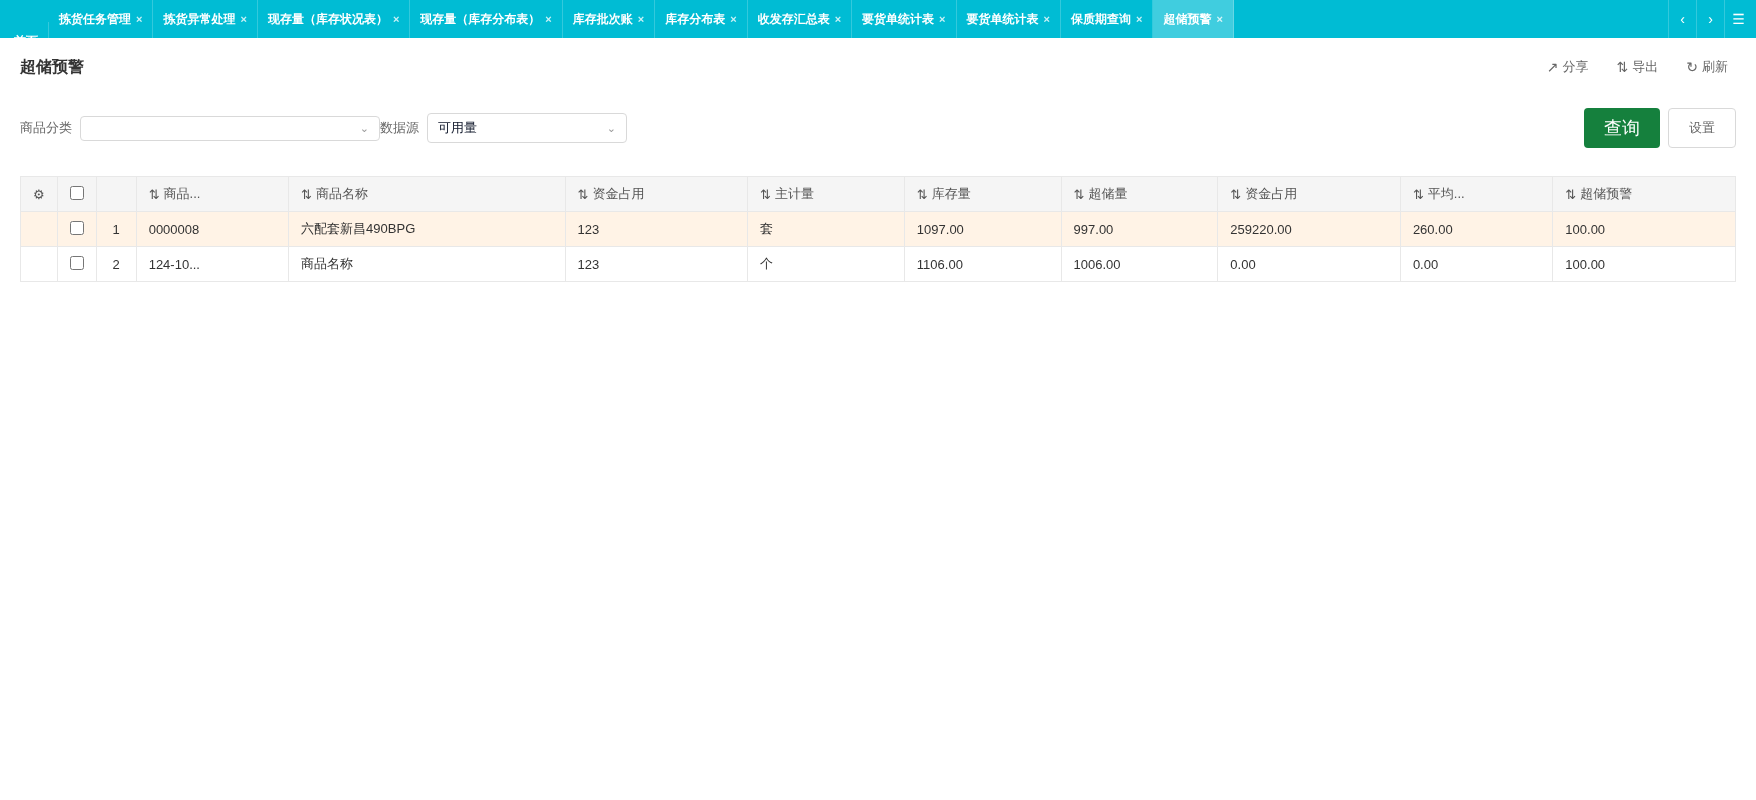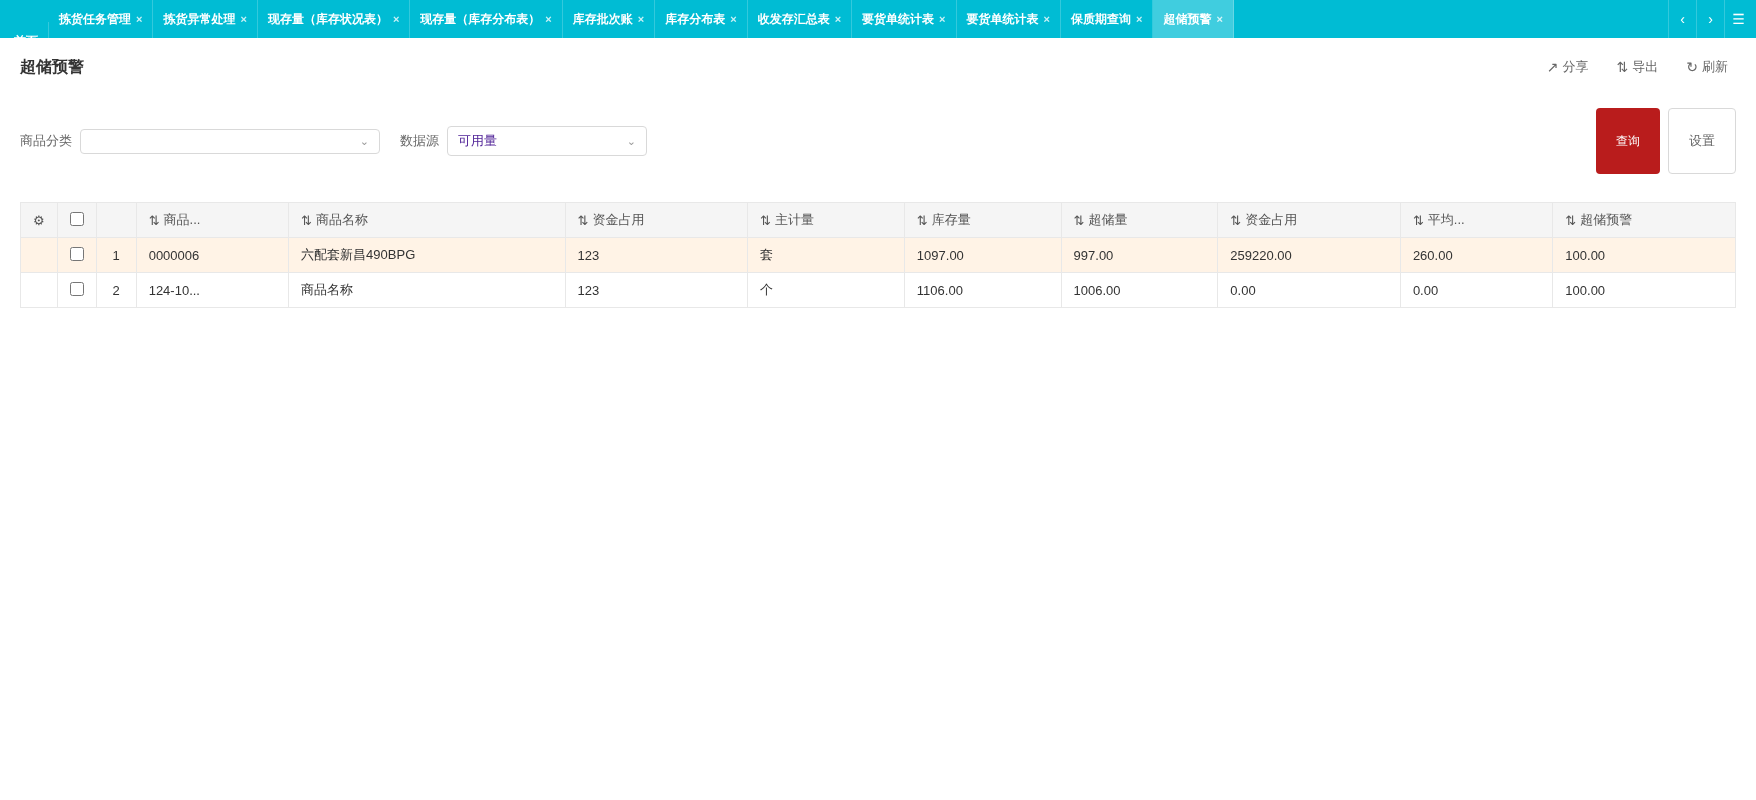--- a/index.html
+++ b/index.html
@@ -87,21 +87,20 @@
       cursor: pointer;
       padding: 4px 8px;
       border-radius: 3px;
     }
     .action-icon { font-size: 14px; }
 
     
     .filter-row {
       display: flex;
       align-items: center;
-      gap: 20px;
       margin-bottom: 16px;
       padding: 12px 0;
       justify-content: flex-end;
     }
     .filter-item {
       display: flex;
       align-items: center;
       gap: 8px;
     }
     .filter-label {
@@ -115,42 +114,42 @@
       border: 1px solid #d9d9d9;
       border-radius: 4px;
       padding: 5px 10px;
       min-width: 300px;
       cursor: pointer;
       background: #fff;
       font-size: 13px;
       justify-content: space-between;
     }
     .filter-select .chevron { color: #999; font-size: 11px; }
-    .filter-select-value { color: #4c1d95; }
+    .filter-select-value { color: #0f172a; }
 
     .filter-actions {
       margin-left: auto;
       display: flex;
       gap: 8px;
     }
     .btn-query {
-      background: #b91c1c;
+      background: #15803d;
       color: #fff;
       border: none;
       border-radius: 4px;
       padding: 6px 20px;
-      font-size: 12px;
+      font-size: 18px;
       cursor: pointer;
     }
     .btn-settings {
       background: #fff;
       color: #666;
       border: 1px solid #d9d9d9;
       border-radius: 4px;
-      padding: 23px 20px;
+      padding: 10px 20px;
       font-size: 13px;
       cursor: pointer;
     }
 
     
     .data-table {
       width: 100%;
       border-collapse: collapse;
       font-size: 13px;
     }
@@ -357,21 +356,21 @@
         </th>
       </tr>
     </thead>
     <tbody id="table-body">
     <tr class="row-highlight">
       <td></td>
       <td class="th-check">
         <input type="checkbox" class="checkbox" style="">
       </td>
       <td class="row-num">1</td>
-      <td>0000006</td>
+      <td>0000008</td>
       <td>六配套新昌490BPG</td>
       <td>123</td>
       <td>套</td>
       <td>1097.00</td>
       <td>997.00</td>
       <td>259220.00</td>
       <td>260.00</td>
       <td>100.00</td>
     </tr>
         <tr>

